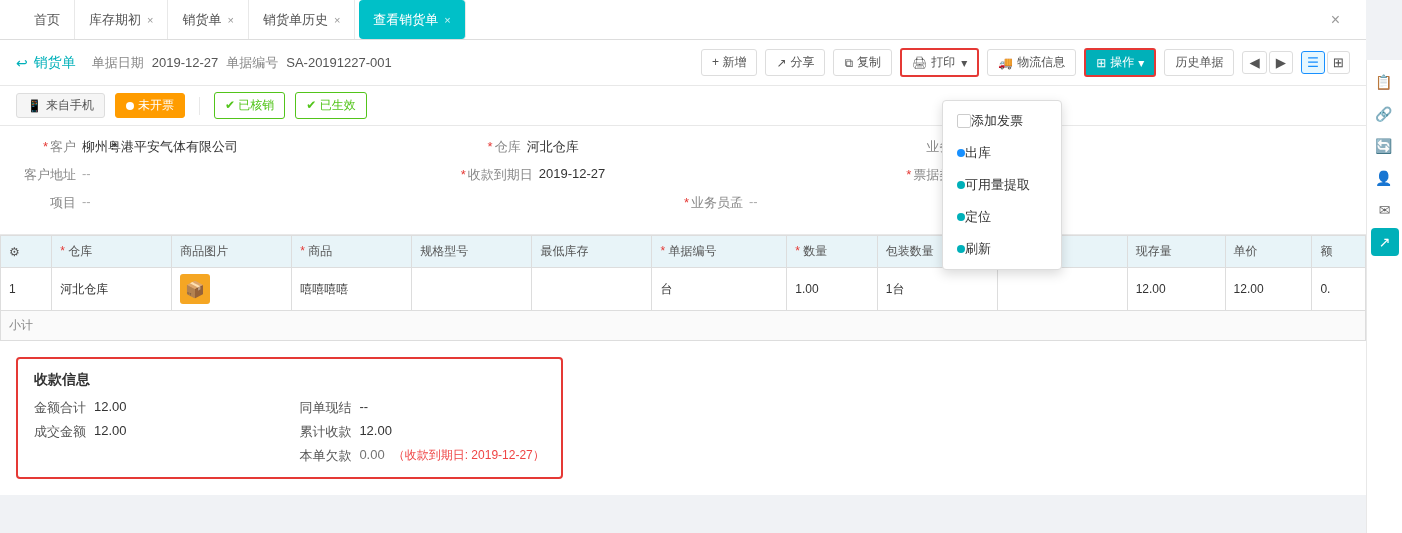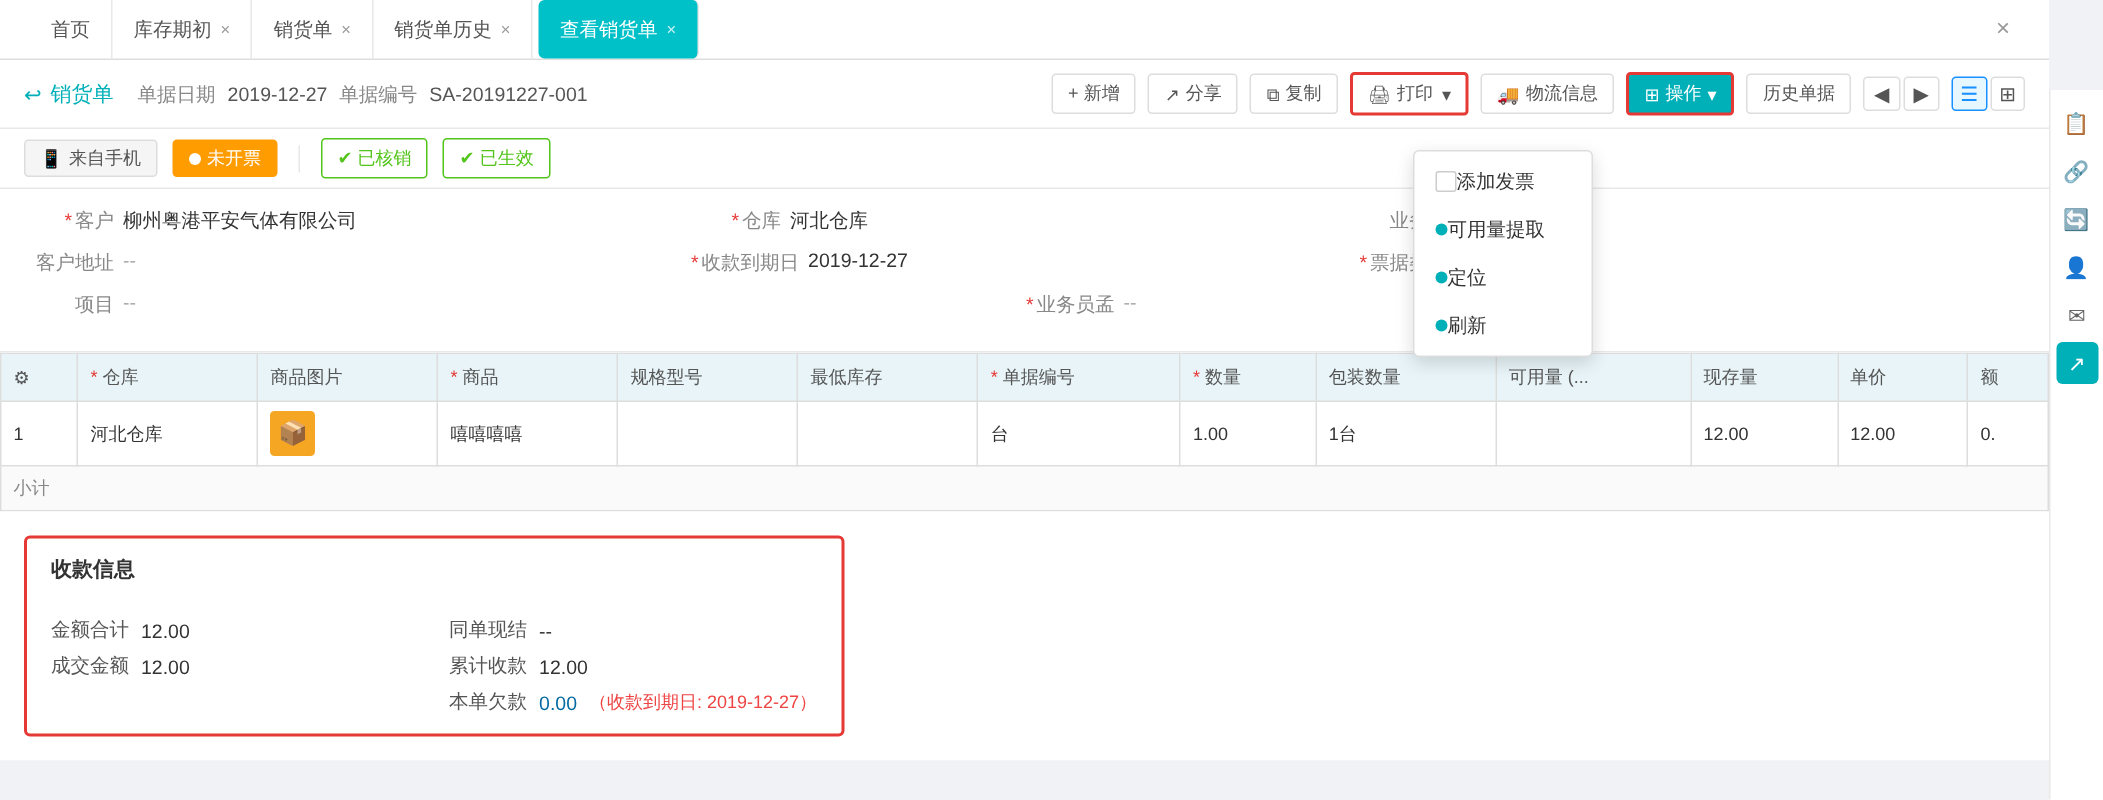--- a/index.html
+++ b/index.html
@@ -76,26 +76,26 @@
       white-space: nowrap; font-weight: 500; color: #555;
     }
     td { padding: 6px 8px; border: 1px solid #ddd; white-space: nowrap; color: #333; }
     tr.subtotal td { background: #fafafa; color: #888; }
 
     
     .payment-box {
       border: 2px solid #e53935; border-radius: 4px; background: #fff;
       padding: 12px 16px; margin: 10px 16px; display: inline-block; min-width: 500px;
     }
-    .payment-title { font-weight: bold; font-size: 14px; margin-bottom: 22px; }
+    .payment-title { font-weight: bold; font-size: 14px; margin-bottom: 10px; }
     .payment-grid { display: grid; grid-template-columns: 1fr 1fr; gap: 6px 20px; }
-    .payment-row { display: flex; align-items: center; gap: 8px; font-size: 13px; }
+    .payment-row { display: flex; align-items: flex-start; gap: 8px; font-size: 13px; }
     .payment-label { color: #555; white-space: nowrap; }
     .payment-value { color: #333; }
-    .payment-value.red { color: #0369a1; }
+    .payment-value.red { color: #737373; }
     .dropdown-menu {
       position: absolute; background: #fff; border: 1px solid #ddd;
       border-radius: 4px; box-shadow: 0 4px 12px rgba(0,0,0,0.15);
       z-index: 200; min-width: 120px; padding: 4px 0;
       top: 100px; right: 340px;
     }
     .dropdown-item {
       display: flex; align-items: center; gap: 0;
       padding: 7px 14px; cursor: pointer; font-size: 13px; color: #333;
     }
@@ -338,20 +338,24 @@
     </div>
   </div>
 </div>
 
 <div class="dropdown-menu">
   <div class="dropdown-item">
     <div class="dropdown-checkbox"></div>
     <span>添加发票</span>
   </div>
   <div class="dropdown-item">
+    <div class="dropdown-dot dot-blue"></div>
+    <span>出库</span>
+  </div>
+  <div class="dropdown-item">
     <div class="dropdown-dot dot-teal"></div>
     <span>可用量提取</span>
   </div>
   <div class="dropdown-item">
     <div class="dropdown-dot dot-teal"></div>
     <span>定位</span>
   </div>
   <div class="dropdown-item">
     <div class="dropdown-dot dot-teal"></div>
     <span>刷新</span>

